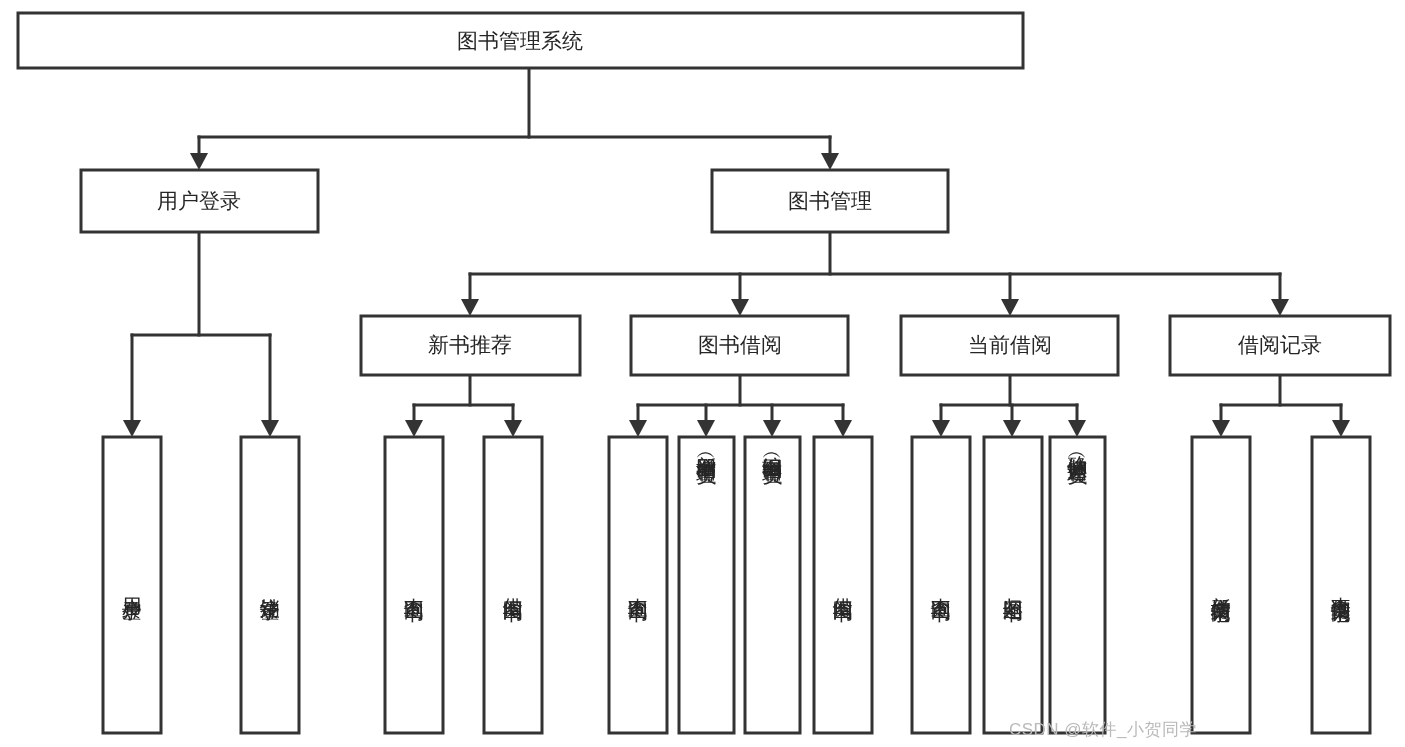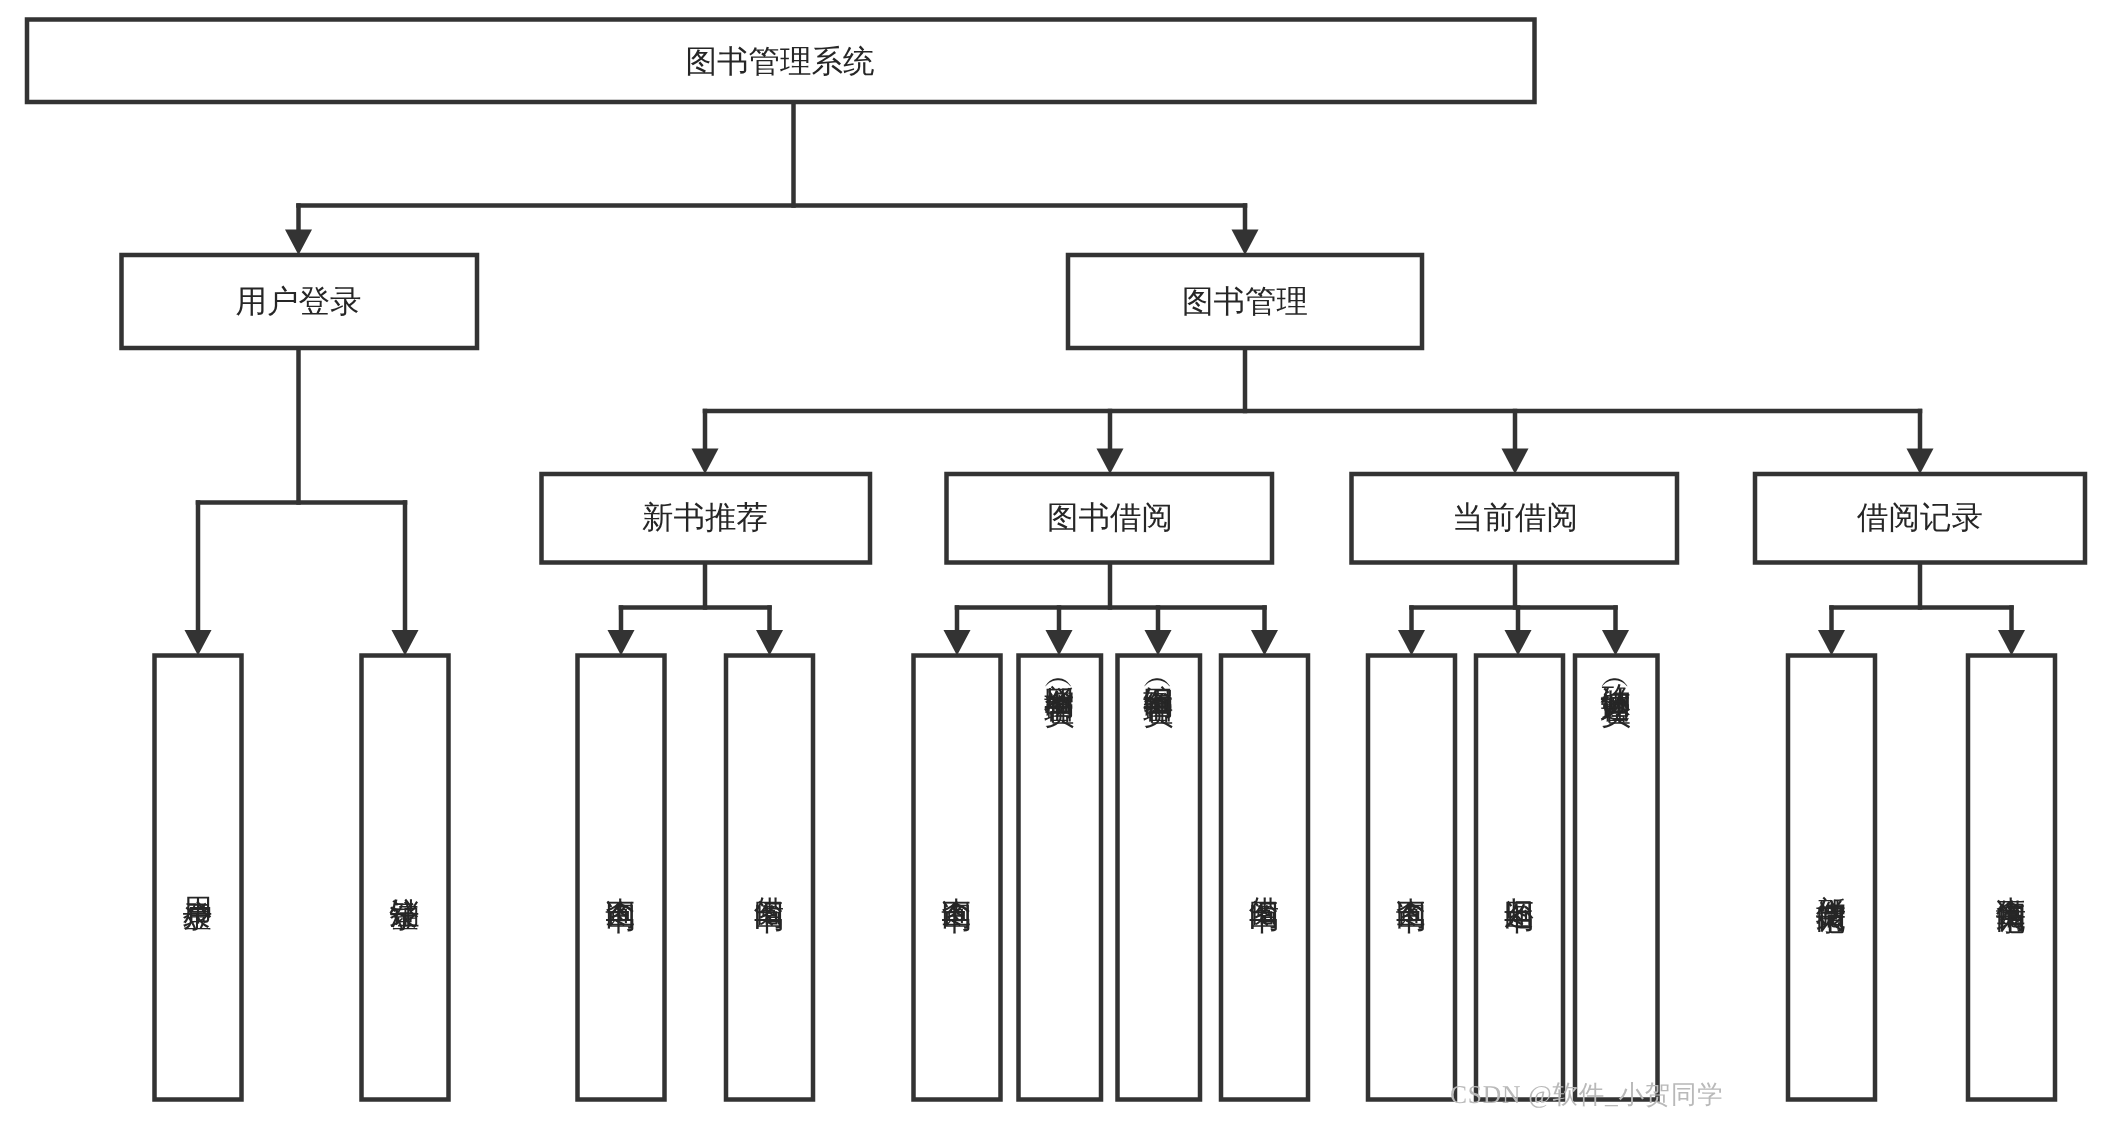--- a/index.html
+++ b/index.html
@@ -12,20 +12,21 @@
     width: 1405px;
     height: 747px;
     font-family: "DejaVu Sans", "Liberation Sans", sans-serif;
     overflow: hidden;
     position: relative;
   }
   #diagram-root {
     position: relative;
     width: 1155px;
     height: 747px;
+    padding-left: 48px;
   }
   svg#tree-svg {
     position: absolute;
     left: 0;
     top: 0;
     width: 1405px;
     height: 747px;
     display: block;
   }
   .box-rect {
@@ -66,21 +67,21 @@
     line-height: 1.12;
     color: #262626;
     letter-spacing: 1.5px;
     white-space: nowrap;
     text-align: center;
   }
   .watermark {
     position: absolute;
     right: 6px;
     bottom: 6px;
-    font-family: Liberation Serif, serif;
+    font-family: Liberation Sans, sans-serif;
     font-size: 17px;
     color: #b9b9b9;
     letter-spacing: 0.5px;
     white-space: nowrap;
     user-select: none;
   }
 </style>
 </head>
 <body>
 

